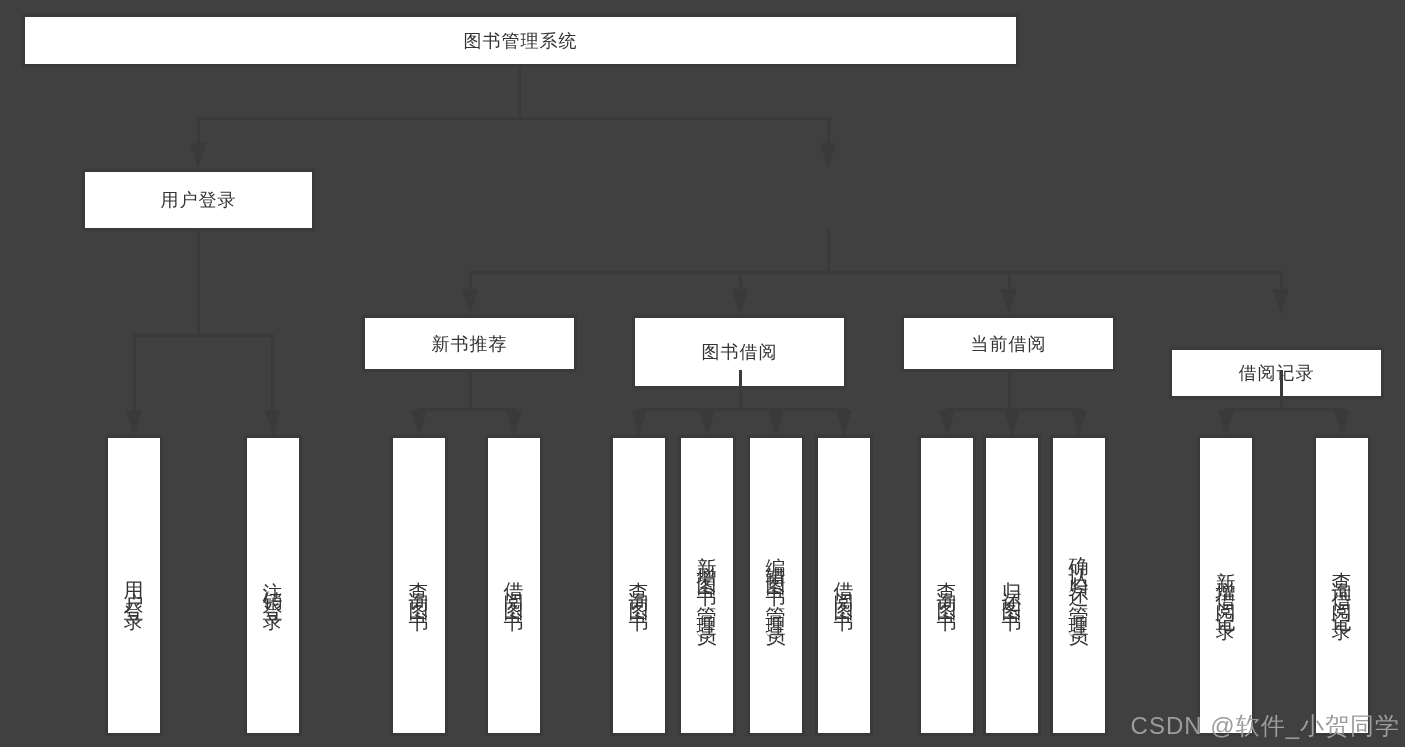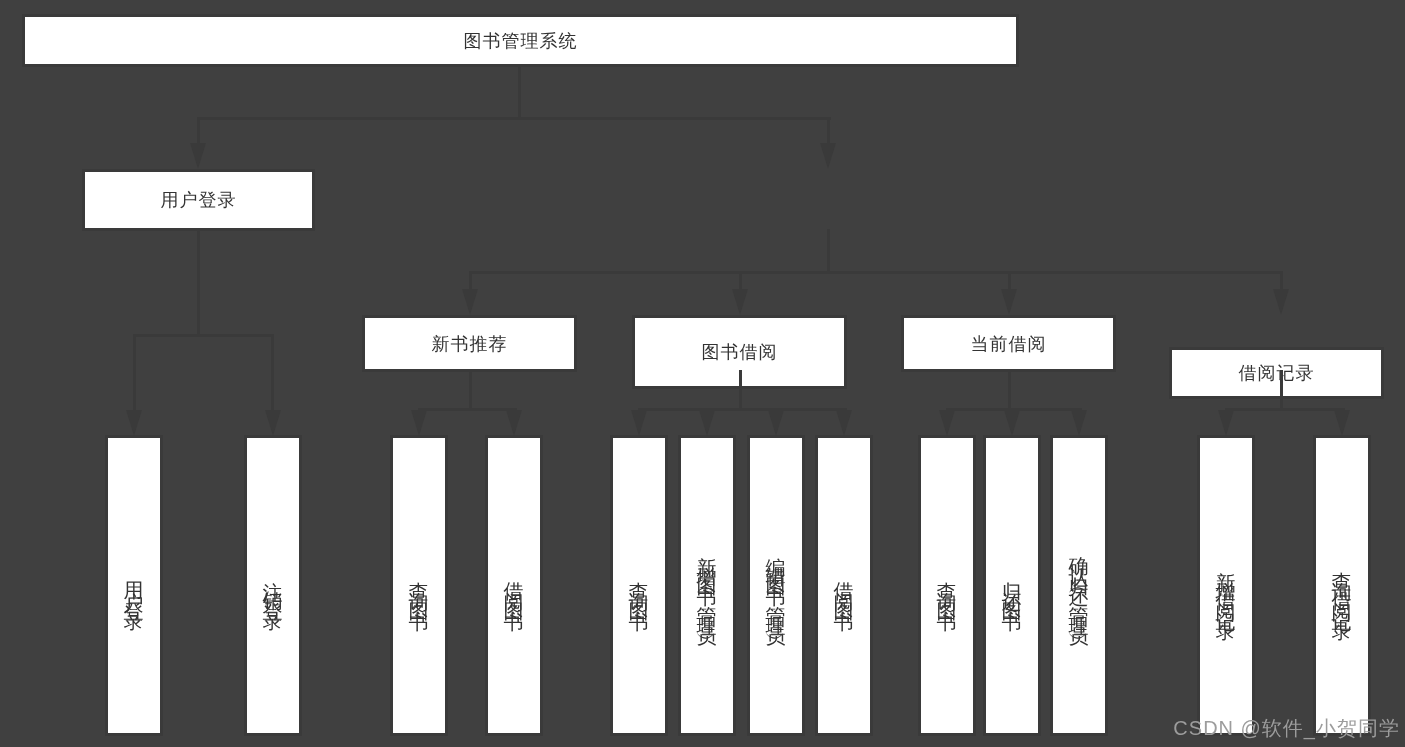--- a/index.html
+++ b/index.html
@@ -43,21 +43,21 @@
     position: absolute;
     width: 0; height: 0;
     border-left: 8px solid transparent;
     border-right: 8px solid transparent;
     border-top: 26px solid #3a3a3a;
   }
   .watermark {
     position: absolute;
     right: 5px;
     bottom: 5px;
-    font-size: 20px;
+    font-size: 24px;
     color: #9c9c9c;
     letter-spacing: 1px;
     z-index: 5;
     white-space: nowrap;
     text-align: center;
   }
 </style>
 </head>
 <body>
 

